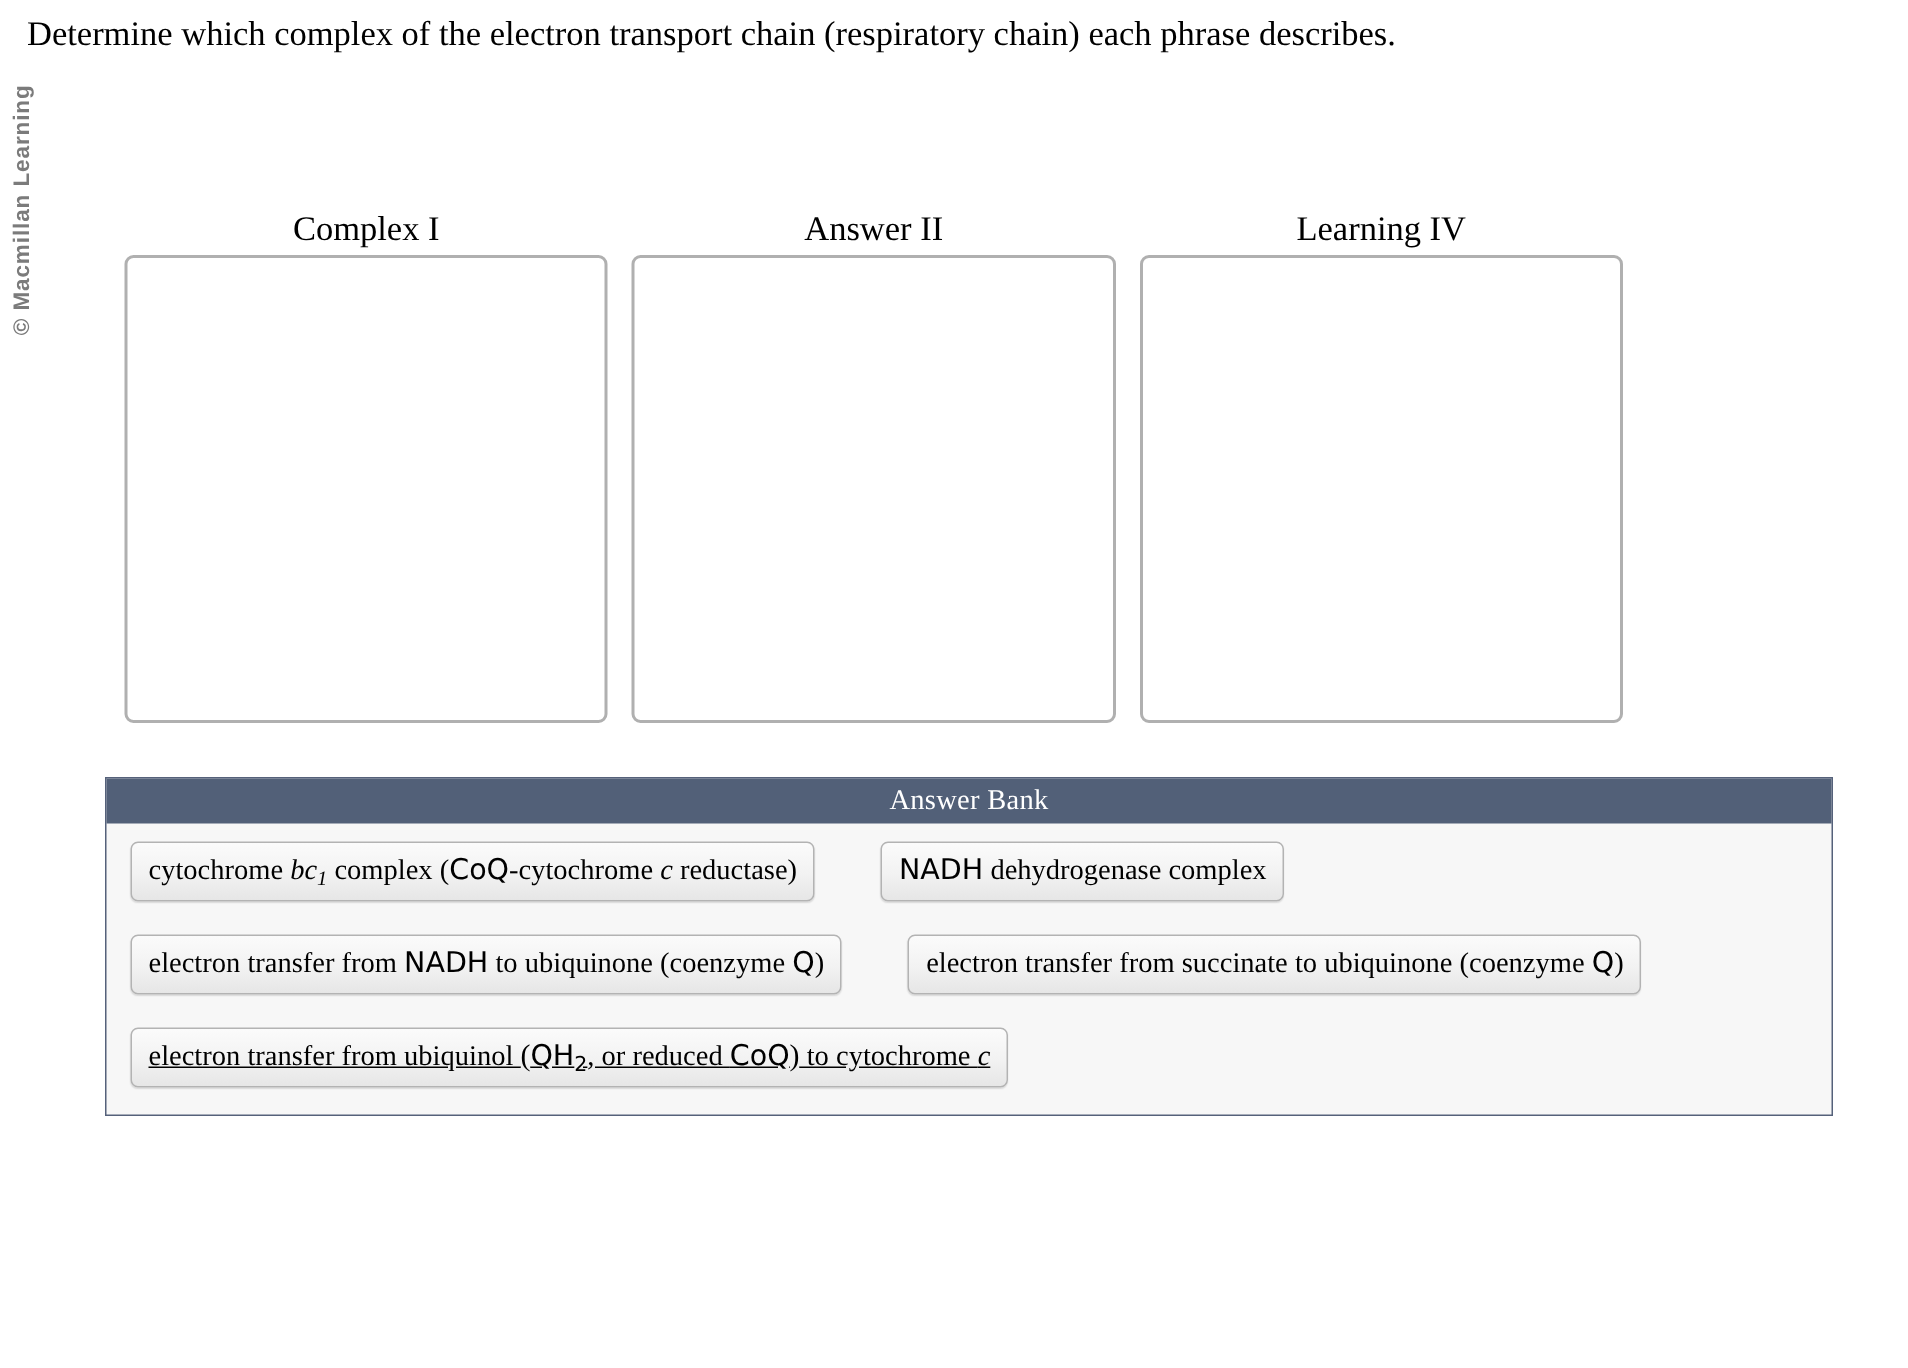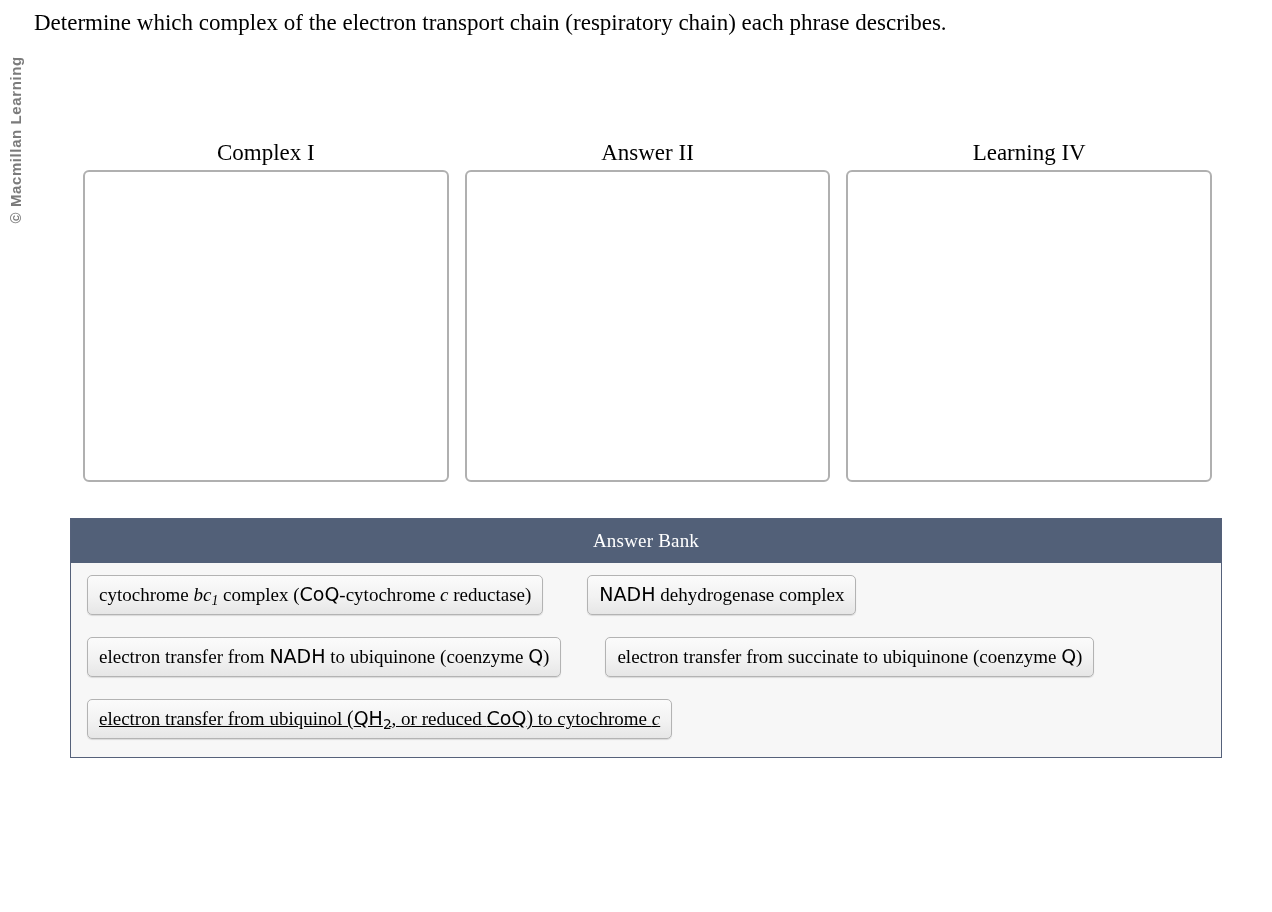--- a/index.html
+++ b/index.html
@@ -37,34 +37,34 @@
     font-size: 15px;
     font-weight: bold;
     letter-spacing: 0.6px;
     color: #7b7b7b;
     white-space: nowrap;
   }
 
   
   .prompt {
     position: absolute;
-    left: 34px;
+    left: 18px;
     top: 8px;
     font-size: 23px;
     line-height: 30px;
     color: #000;
     white-space: nowrap;
   }
 
   
   .zones {
     position: absolute;
     left: 83px;
     top: 138px;
-    width: 1129px;
+    width: 999px;
     display: flex;
     gap: 16px;
   }
   .zone {
     flex: 1 1 0;
     display: flex;
     flex-direction: column;
     align-items: center;
   }
   .zone-label {
@@ -87,21 +87,21 @@
   .answer-bank {
     position: absolute;
     left: 70px;
     top: 518px;
     width: 1152px;
     box-sizing: border-box;
     border: 1px solid #55617a;
     background: #f7f7f7;
   }
   .bank-header {
-    height: 44px;
+    height: 30px;
     background: #526078;
     color: #ffffff;
     display: flex;
     align-items: center;
     justify-content: center;
     font-family: "Liberation Serif", "DejaVu Serif", serif;
     font-size: 19px;
     letter-spacing: 0.2px;
   }
   .bank-body {

